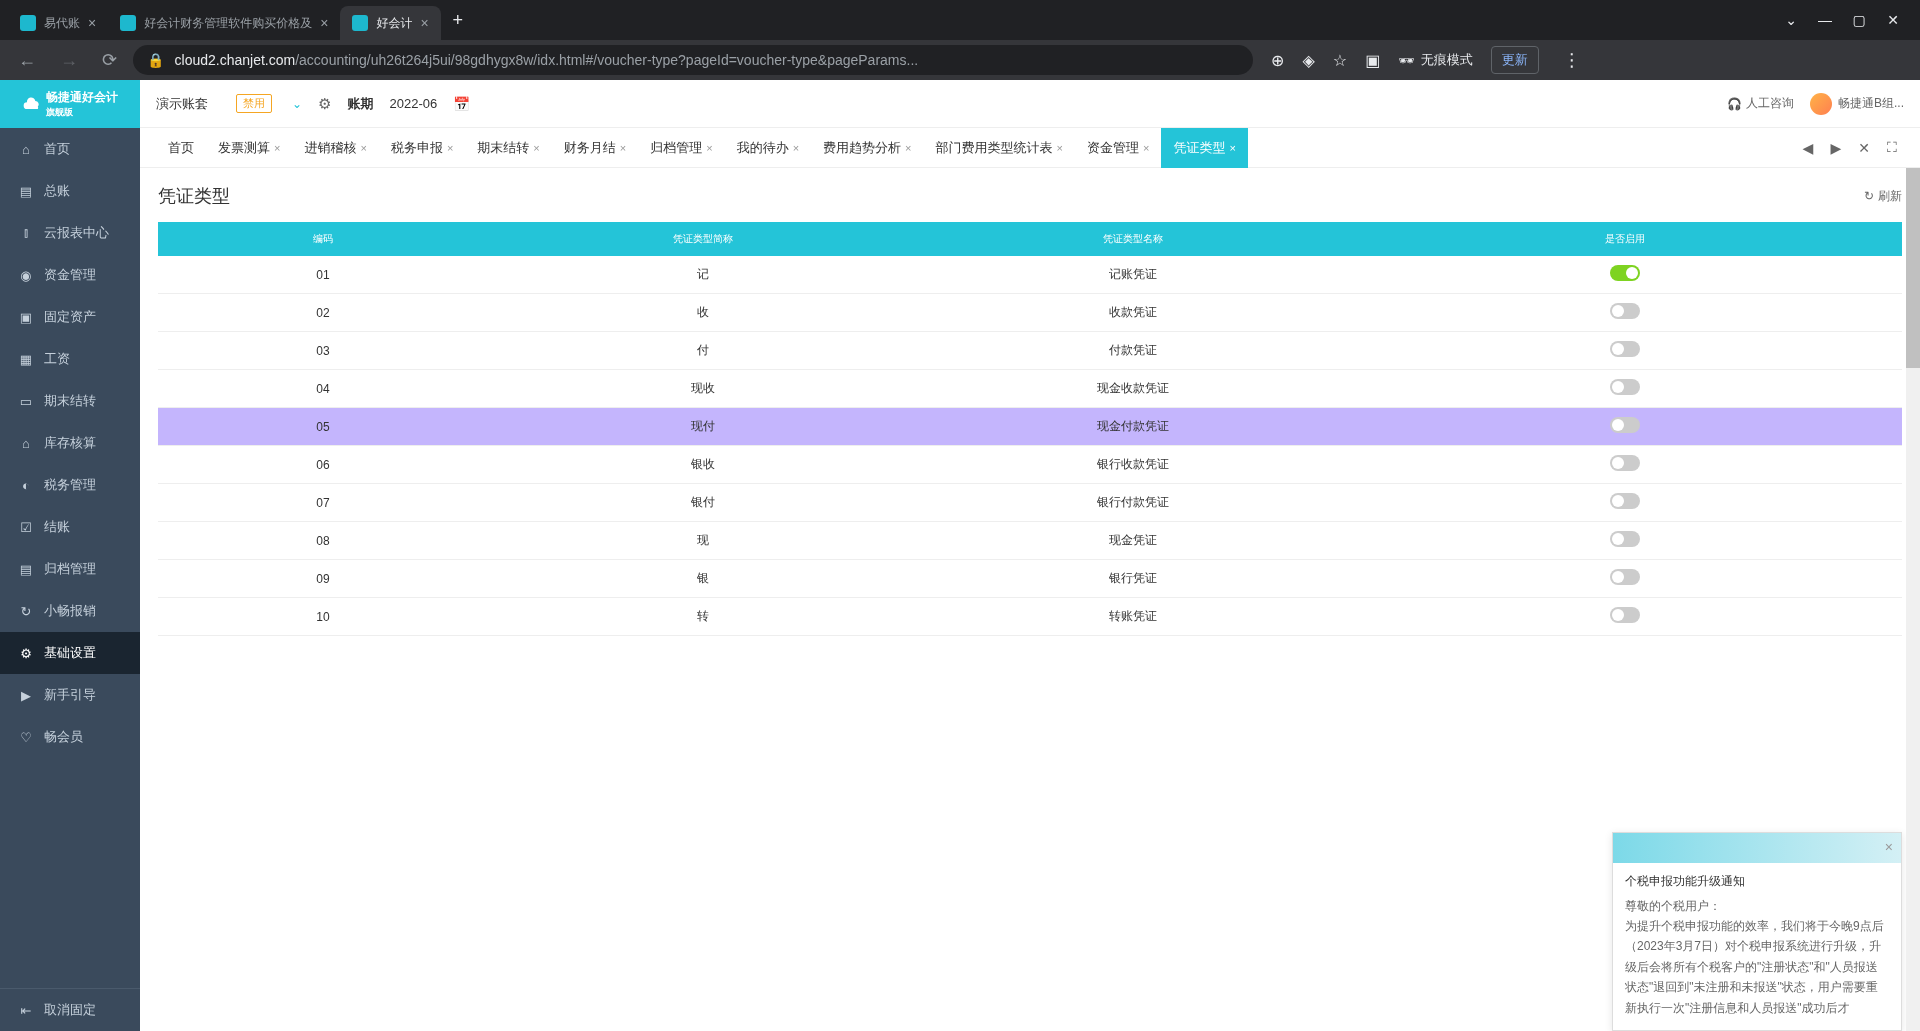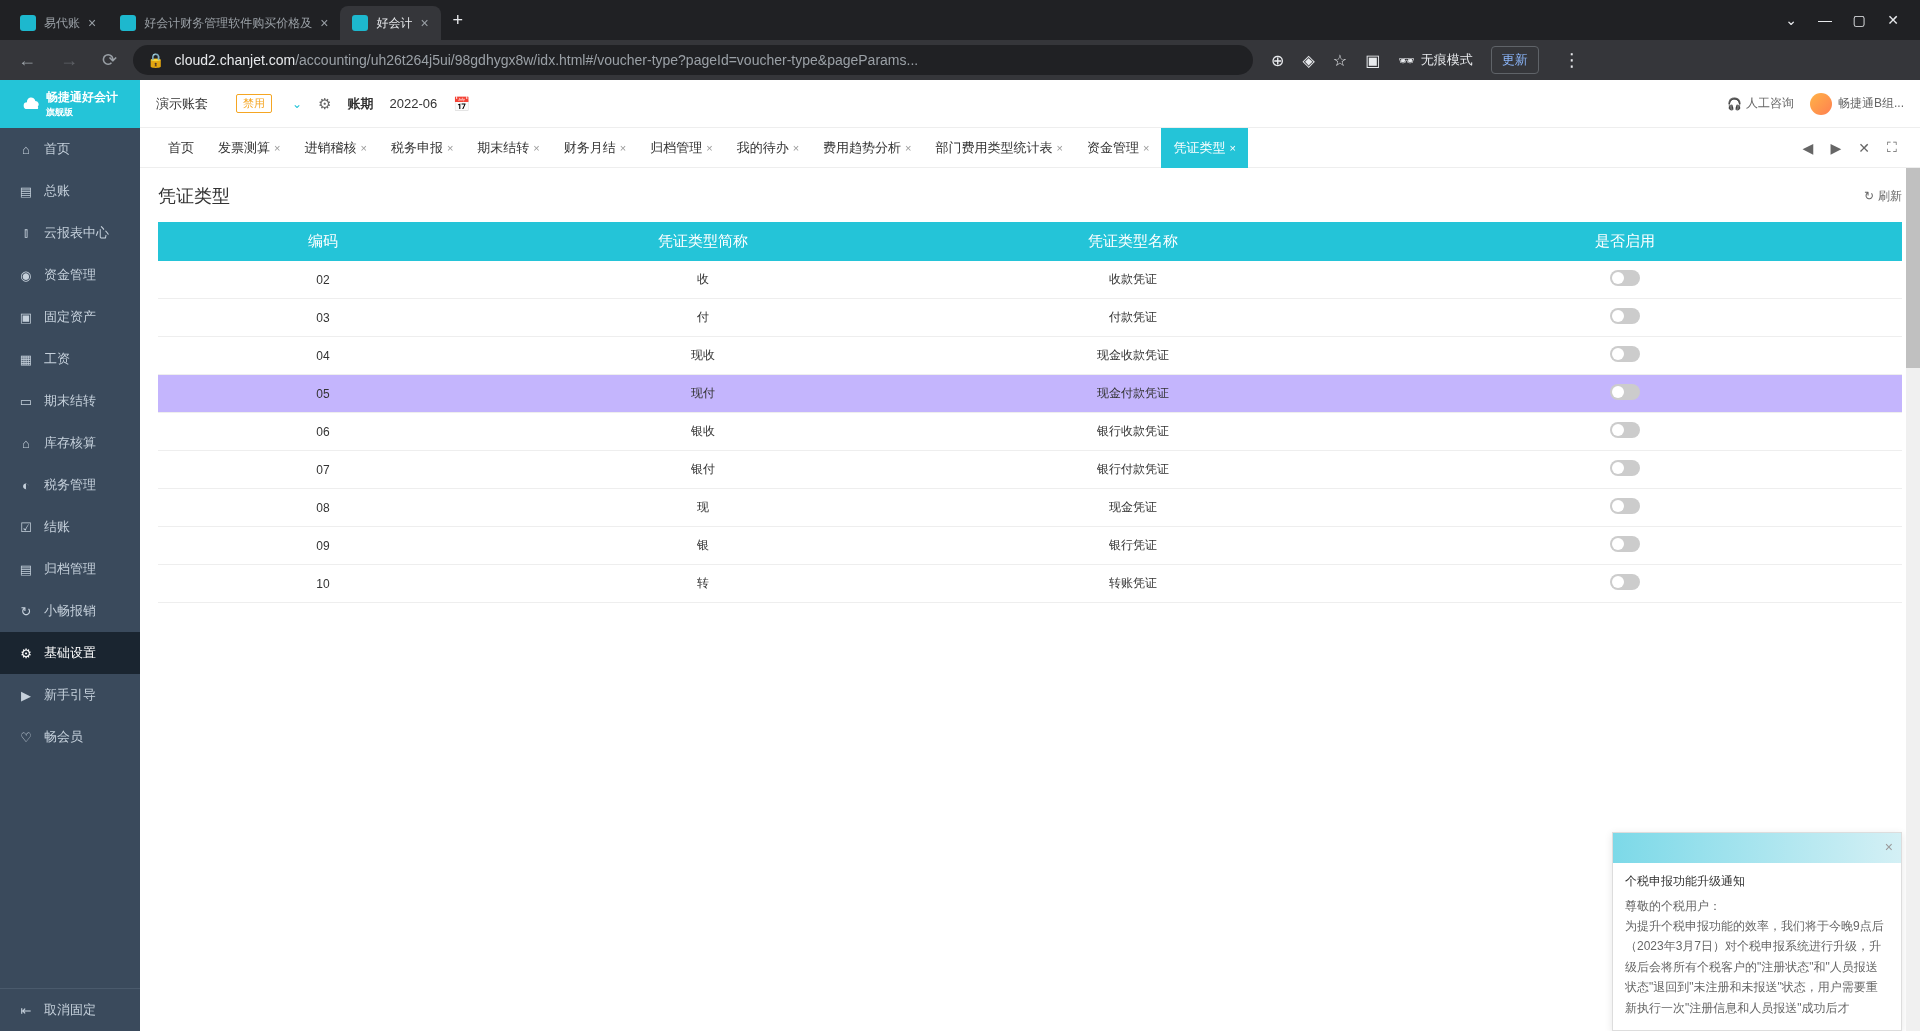--- a/index.html
+++ b/index.html
@@ -65,21 +65,21 @@
     .ctab.active .ctab-close { color: #fff; }
     .tabs-ctrl { display: flex; gap: 4px; padding-left: 8px; }
     .tctl { width: 24px; height: 24px; display: flex; align-items: center; justify-content: center; color: #666; cursor: pointer; font-size: 14px; }
     
     .content { flex: 1; padding: 16px 18px; overflow-y: auto; position: relative; }
     .page-header { display: flex; align-items: center; justify-content: space-between; margin-bottom: 14px; }
     .page-title { font-size: 18px; color: #333; font-weight: 500; }
     .refresh-btn { display: flex; align-items: center; gap: 4px; font-size: 12px; color: #666; cursor: pointer; }
     
     .data-table { width: 100%; border-collapse: collapse; }
-    .data-table th { background: #24c4d8; color: #fff; font-weight: normal; font-size: 15px; padding: 10px; text-align: center; }
+    .data-table th { background: #24c4d8; color: #fff; font-weight: normal; font-size: 10px; padding: 10px; text-align: center; }
     .data-table td { padding: 9px; font-size: 12px; color: #333; text-align: center; border-bottom: 1px solid #eee; }
     .data-table tbody tr.highlight { background: #c4b5fd; }
     .col-code { width: 330px; }
     .col-short { width: 430px; }
     .col-name { width: 430px; border-right: none; }
     .col-enable { width: auto; }
     
     .toggle { width: 30px; height: 16px; background: #ccc; border-radius: 8px; position: relative; display: inline-block; cursor: pointer; }
     .toggle::after { content: ''; width: 12px; height: 12px; background: #fff; border-radius: 50%; position: absolute; top: 2px; left: 2px; transition: left 0.2s; }
     .toggle.on { background: #7ed321; }
@@ -321,20 +321,26 @@
         <thead>
           <tr>
             <th class="col-code">编码</th>
             <th class="col-short">凭证类型简称</th>
             <th class="col-name">凭证类型名称</th>
             <th class="col-enable">是否启用</th>
           </tr>
         </thead>
         <tbody id="table-body">
             <tr>
+    <td>01</td>
+    <td>记</td>
+    <td>记账凭证</td>
+    <td><span class="toggle on"></span></td>
+  </tr>
+            <tr>
     <td>02</td>
     <td>收</td>
     <td>收款凭证</td>
     <td><span class="toggle "></span></td>
   </tr>
             <tr>
     <td>03</td>
     <td>付</td>
     <td>付款凭证</td>
     <td><span class="toggle "></span></td>

